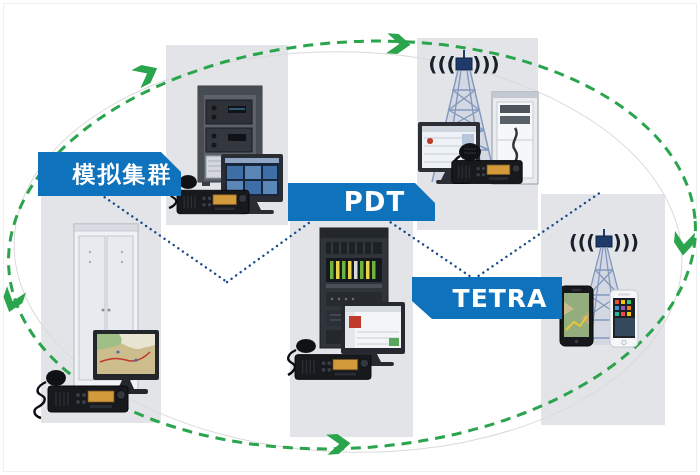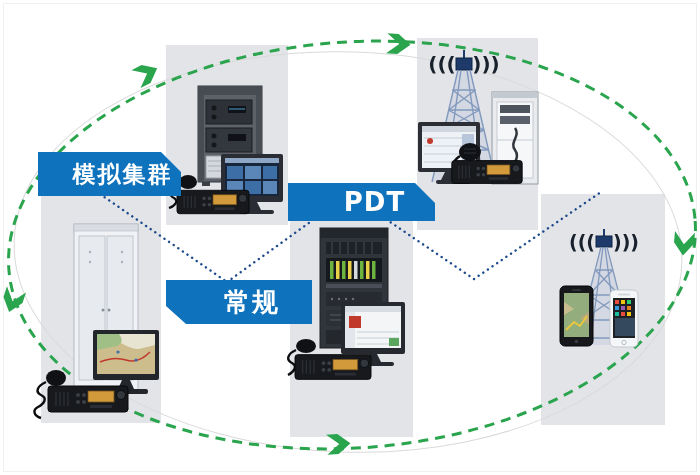--- a/index.html
+++ b/index.html
@@ -251,15 +251,15 @@
 
     <g fill="none" stroke-width="2.4" stroke-linecap="round" stroke-dasharray="0.1 5.5">
       <path class="dotline" d="M100,194 L227,282"></path>
       <path class="dotline" d="M227,282 L349,194"></path>
       <path class="dotline" d="M349,194 L474,279"></path>
       <path class="dotline" d="M474,279 L601,192"></path>
     </g>
   </svg>
 
   <div class="lbl top cjk" style="left:38px;top:152px;width:117px;height:44px;">模拟集群</div>
-  <div class="lbl bot cjk" id="lbl-conventional" style="left:166px;top:280px;width:120px;height:44px;">常规</div>
   <div class="lbl top lat" style="left:288px;top:151px;width:121px;height:38px;margin-top:32px;">PDT</div>
+  <div class="lbl bot lat" style="left:412px;top:277px;width:124px;height:42px;font-size:25px;">TETRA</div>
 </div>
 
 </body></html>

